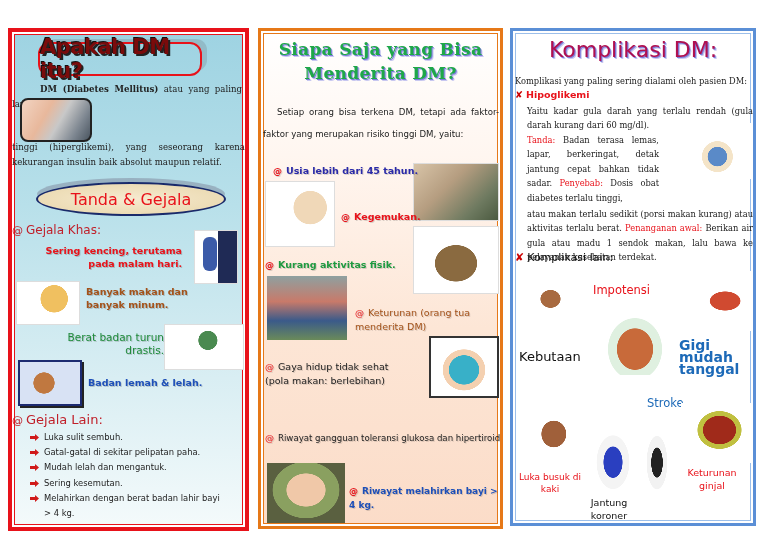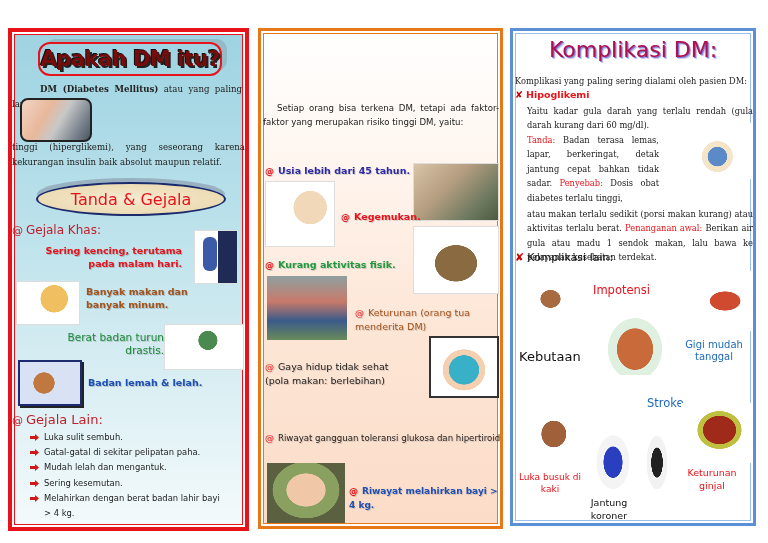--- a/index.html
+++ b/index.html
@@ -23,21 +23,21 @@
     left: 510px; top: 28px; width: 246px; height: 498px;
     border: 3px solid #5b8fd6;
     box-shadow: inset 0 0 0 2px #ffffff, inset 0 0 0 3px #9cbfea;
     background: #ffffff;
   }
 
   .abs { position: absolute; }
 
   
   .title-pill {
-    left: 26px; top: 10px; width: 184px; height: 34px;
+    left: 26px; top: 10px; width: 164px; height: 34px;
     border: 2px solid #e8121a; border-radius: 12px;
     box-shadow: 6px -4px 0 -1px rgba(120,140,150,0.35);
     display: flex; align-items: center; justify-content: center;
     font-family: "DejaVu Sans", sans-serif; font-weight: bold; font-size: 21px;
     color: #7a0b0b; text-shadow: 2px 2px 0 #222, -1px -1px 0 #111;
     letter-spacing: -0.5px;
   }
   .body-text { font-family: "DejaVu Serif", serif; font-size: 8.6px; line-height: 14.6px; color: #222; text-align: justify; }
   .intro-line1 { left: 0px; top: 50px; width: 230px; }
   .intro-line1 b { font-weight: bold; padding-left: 28px; }
@@ -71,24 +71,24 @@
   .img-scale-man { left: 152px; top: 292px; width: 80px; height: 46px; background: radial-gradient(circle at 55% 35%, #4a8a50 0 18%, #fff 19%); }
   .img-tired { left: 6px; top: 328px; width: 64px; height: 46px; border: 2px solid #1c2a70; background: radial-gradient(circle at 40% 50%, #c07840 0 25%, #d8e2f4 26%); box-shadow: 2px 2px 0 #222; }
   .gejala-lain { left: 0px; top: 380px; font-size: 13px; }
   .lain-list { left: 18px; top: 398px; width: 220px; list-style: none; }
   .lain-list li { position: relative; padding-left: 14px; font-family: "DejaVu Sans", sans-serif; font-size: 8.4px; line-height: 15.2px; color: #222; }
   .lain-list li .arrow { position: absolute; left: 0; top: 4px; width: 9px; height: 7px; }
   .lain-cont { padding-left: 14px; }
 
   
   .mid-title { left: 0; top: 6px; width: 239px; text-align: center; font-family: "DejaVu Serif", serif; font-weight: bold; font-size: 17px; line-height: 24px; color: #1ea848; text-shadow: 1px 1px 0 #7a7ad8, 2px 2px 0 #c7c7f0; letter-spacing: 0.3px; }
-  .mid-intro { left: 2px; top: 70px; width: 236px; font-family: "DejaVu Sans", sans-serif; font-size: 8.6px; line-height: 14px; color: #222; text-align: justify; text-indent: 14px; }
+  .mid-intro { left: 2px; top: 70px; width: 236px; font-family: "DejaVu Sans", sans-serif; font-size: 8.6px; line-height: 22px; color: #222; text-align: justify; text-indent: 14px; }
   .risk { font-family: "DejaVu Sans", sans-serif; font-size: 9.5px; line-height: 14px; text-shadow: 1px 1px 0 rgba(0,0,0,0.15); }
   .risk .at { color: #e8121a; margin-right: 4px; font-size: 9px; }
-  .risk-1 { left: 4px; top: 133px; color: #2a2aa8; font-weight: bold; }
+  .risk-1 { left: 4px; top: 133px; color: #2a2aa8; font-weight: bold; padding-left: 8px; }
   .risk-2 { left: 80px; top: 179px; color: #e8121a; font-weight: bold; }
   .risk-3 { left: 4px; top: 227px; color: #1e9a40; font-weight: bold; }
   .risk-4 { left: 94px; top: 275px; width: 144px; color: #a3521a; }
   .risk-5 { left: 4px; top: 329px; width: 150px; color: #222; }
   .risk-6 { left: 4px; top: 385px; color: #e8121a; font-weight: normal; font-size: 8.6px; }
   .risk-7 { left: 4px; top: 400px; width: 236px; color: #222; font-weight: normal; font-size: 8.6px; text-align: justify; }
   .risk-8 { left: 88px; top: 453px; color: #1d4fb8; font-weight: bold; font-size: 9px; }
   .img-elderly { left: 152px; top: 132px; width: 86px; height: 58px; background: linear-gradient(135deg, #d8c4a8 0%, #b59d80 40%, #6e7a60 75%, #4b5a40 100%); }
   .img-scale-boy { left: 4px; top: 150px; width: 70px; height: 66px; background: radial-gradient(circle at 65% 40%, #f0d8b8 0 28%, #fff 29%); }
   .img-sofa { left: 152px; top: 195px; width: 86px; height: 68px; background: radial-gradient(ellipse at 50% 55%, #8a6a40 0 35%, #fff 36%); }
@@ -104,21 +104,21 @@
   .hipo-head .x, .lain-head .x { color: #c00; margin-right: 3px; }
   .hipo-body { left: 14px; top: 73px; width: 226px; text-align: justify; }
   .hipo-body2 { left: 14px; top: 102px; width: 132px; text-align: justify; }
   .hipo-body3 { left: 14px; top: 176px; width: 226px; text-align: justify; }
   .red { color: #e8121a; }
   .lain-head { left: 2px; top: 220px; font-family: "DejaVu Sans", sans-serif; font-size: 11px; color: #111; }
   .img-dizzy { left: 182px; top: 92px; width: 56px; height: 56px; background: radial-gradient(ellipse at 40% 60%, #5a8ac8 0 20%, #f4e4c8 21% 32%, #fff 33%); }
   .comp { font-family: "DejaVu Sans", sans-serif; }
   .c-impotensi { left: 80px; top: 252px; color: #e8121a; font-size: 11.5px; }
   .c-kebutaan { left: 6px; top: 318px; color: #111; font-size: 13px; }
-  .c-gigi { left: 166px; top: 308px; width: 70px; text-align: center; color: #1d6ab8; font-size: 10px; line-height: 12px; }
+  .c-gigi { left: 166px; top: 308px; width: 70px; color: #1d6ab8; font-size: 14px; line-height: 12px; font-weight: bold; }
   .c-stroke { left: 134px; top: 365px; color: #1d6ab8; font-size: 11.5px; }
   .c-luka { left: 4px; top: 440px; width: 66px; text-align: center; color: #e8121a; font-size: 9px; line-height: 12px; }
   .c-jantung { left: 66px; top: 465px; width: 60px; text-align: center; color: #111; font-size: 9.5px; line-height: 13px; }
   .c-kerusakan { left: 166px; top: 435px; width: 66px; text-align: center; color: #e8121a; font-size: 9.5px; line-height: 13px; }
   .img-blind { left: 6px; top: 240px; width: 70px; height: 62px; background: radial-gradient(ellipse at 45% 45%, #a86a40 0 18%, #fff 19%); }
   .img-bed { left: 80px; top: 270px; width: 84px; height: 74px; background: radial-gradient(ellipse at 50% 65%, #c86a3a 0 30%, #dff0e0 31% 45%, #fff 46%); }
   .img-mirror { left: 164px; top: 240px; width: 74px; height: 60px; background: radial-gradient(ellipse at 65% 50%, #d04a30 0 22%, #fff 23%); }
   .img-foot { left: 10px; top: 376px; width: 56px; height: 60px; background: radial-gradient(ellipse at 55% 45%, #a0603a 0 28%, #fff 29%); }
   .img-chest { left: 70px; top: 382px; width: 60px; height: 82px; background: radial-gradient(ellipse at 50% 60%, #2a3fc0 0 22%, #f4f4f4 23% 38%, #fff 39%); }
   .img-stroke-man { left: 124px; top: 380px; width: 40px; height: 86px; background: radial-gradient(ellipse at 50% 60%, #222 0 20%, #f2f2f2 21% 36%, #fff 37%); }
@@ -170,20 +170,21 @@
           <path d="M0 2h5V0l4 3.5L5 7V5H0z" fill="#d01a1a"></path>
         </svg><span>Sering kesemutan.</span></li>
     <li><svg class="arrow" viewBox="0 0 9 7">
           <path d="M0 2h5V0l4 3.5L5 7V5H0z" fill="#d01a1a"></path>
         </svg><span>Melahirkan dengan berat badan lahir bayi</span></li>
     <li class="lain-cont">&gt; 4 kg.</li>
   </ul>
 </section>
 
 <section class="panel panel-mid">
+  <div class="abs mid-title">Siapa Saja yang Bisa Menderita DM?</div>
   <p class="abs mid-intro">Setiap orang bisa terkena DM, tetapi ada faktor-faktor yang merupakan risiko tinggi DM, yaitu:</p>
 
   <div class="abs img-box img-elderly"></div>
   <div class="abs risk risk-1"><span class="at">@</span><span>Usia lebih dari 45 tahun.</span></div>
 
   <div class="abs img-box img-scale-boy"></div>
   <div class="abs risk risk-2"><span class="at">@</span><span>Kegemukan.</span></div>
 
   <div class="abs img-box img-sofa"></div>
   <div class="abs risk risk-3"><span class="at">@</span><span>Kurang aktivitas fisik.</span></div>

